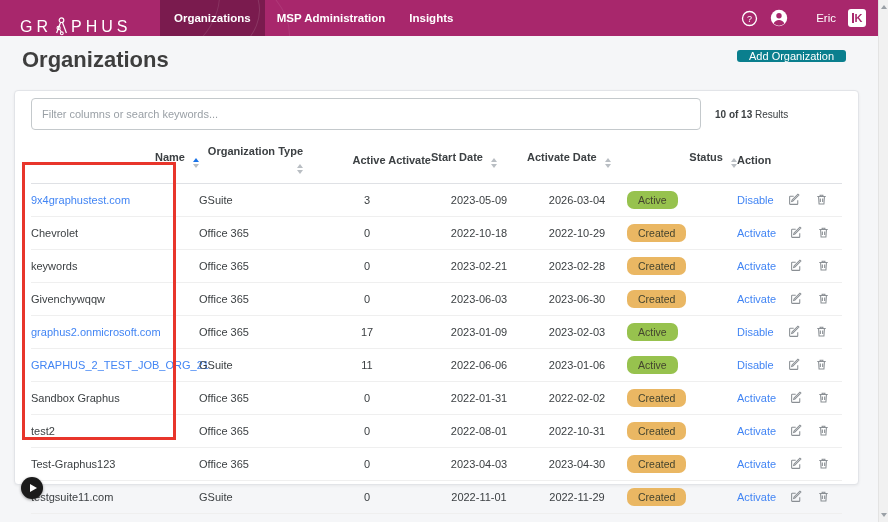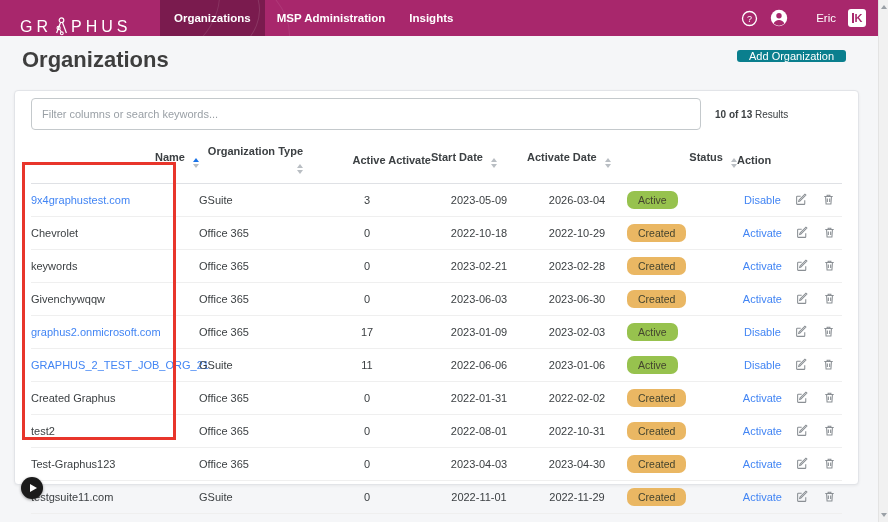--- a/index.html
+++ b/index.html
@@ -59,21 +59,21 @@
   tbody td.c{text-align:center;}
   .link{color:var(--link);cursor:pointer;text-decoration:none;}
   .sort{display:inline-flex;flex-direction:column;margin-left:5px;vertical-align:-1px;}
   .sort i{display:block;width:0;height:0;border-left:3.5px solid transparent;border-right:3.5px solid transparent;}
   .sort i.up{border-bottom:4px solid #B9BEC3;margin-bottom:2px;}
   .sort i.dn{border-top:4px solid #B9BEC3;}
   .sort.asc i.up{border-bottom-color:#1A73E8;}
   .pill{display:inline-block;padding:3px 11px;border-radius:7px;font-size:10.5px;color:#44442F;}
   .pill.active{background:var(--green);}
   .pill.created{background:var(--orange);}
-  .td-action{text-align:center;}
+  .td-action{}
   .action-link{color:var(--link);cursor:pointer;}
   .icon-btn{display:inline-block;margin-left:11px;vertical-align:-2px;cursor:pointer;}
 
   
   .highlight-rect{position:absolute;left:22px;top:162px;width:154px;height:278px;border:3px solid var(--red);
           pointer-events:none;}
   .fab-play{position:absolute;left:21px;top:477px;width:22px;height:22px;border-radius:50%;background:#1B1B1B;
           display:flex;align-items:center;justify-content:center;cursor:pointer;box-shadow:0 1px 3px rgba(0,0,0,.4);}
   .fab-play .tri{width:0;height:0;border-top:4.5px solid transparent;border-bottom:4.5px solid transparent;
           border-left:7px solid #fff;margin-left:2px;}
@@ -334,21 +334,21 @@
       </span>
       <span class="icon-btn">
         <svg width="13" height="13" viewBox="0 0 16 16" fill="none" stroke="#8A8F94" stroke-width="1.3">
           <path d="M2.8 4.3h10.4M6.3 4.3V2.8h3.4v1.5M4.4 4.3l.6 9.2h6l.6-9.2M6.6 6.8v4.4M9.4 6.8v4.4"></path>
         </svg>
       </span>
     </td>
   </tr>
 
   <tr>
-    <td><span>Created Graphus</span></td>
+    <td><span>Sandbox Graphus</span></td>
     <td><span>Office 365</span></td>
     <td class="c"><span>0</span></td>
     <td class="c"><span>2022-01-31</span></td>
     <td class="c"><span>2022-02-02</span></td>
     <td><span class="pill created">Created</span></td>
     <td class="td-action">
       <a class="action-link">Activate</a>
       <span class="icon-btn">
         <svg width="13" height="13" viewBox="0 0 16 16" fill="none" stroke="#8A8F94" stroke-width="1.3">
           <path d="M12 9v4.2a.8.8 0 0 1-.8.8H2.8a.8.8 0 0 1-.8-.8V4.8a.8.8 0 0 1 .8-.8H7"></path>

